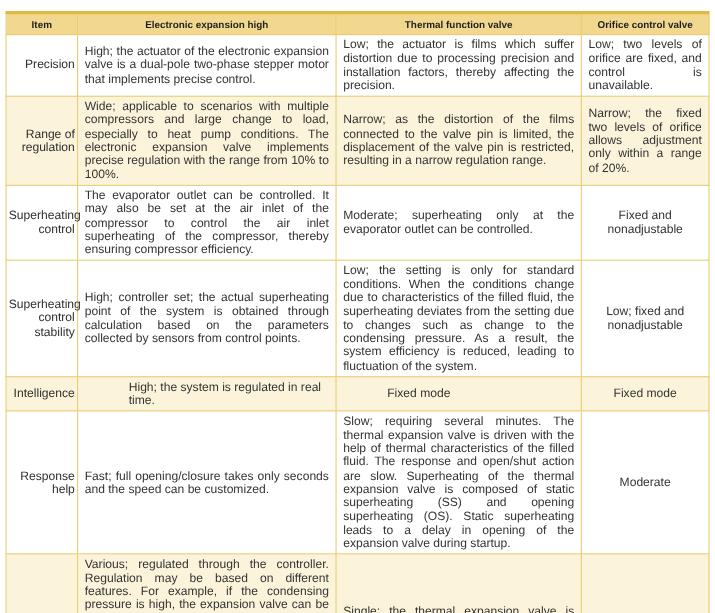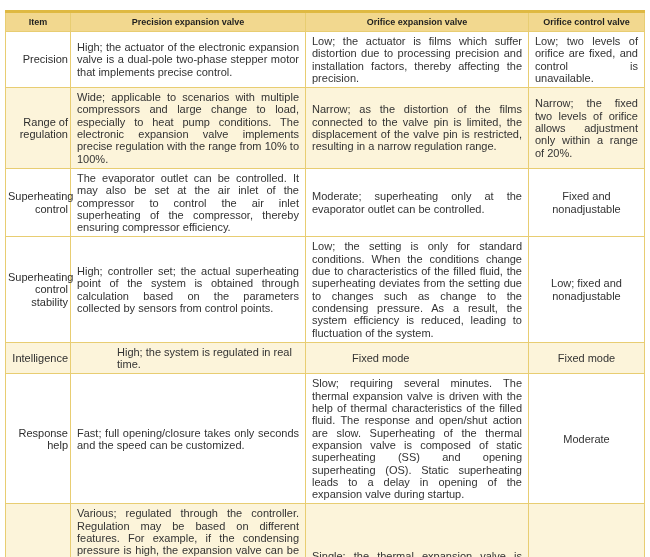--- a/index.html
+++ b/index.html
@@ -65,22 +65,22 @@
   <table class="cmp">
     <colgroup>
       <col class="c-item">
         <col class="c-elec">
         <col class="c-therm">
         <col class="c-orif">
     </colgroup>
     <thead>
       <tr>
         <th>Item</th>
-        <th>Precision expansion valve</th>
-        <th>Orifice expansion valve</th>
+        <th>Electronic expansion high</th>
+        <th>Thermal function valve</th>
         <th>Orifice control valve</th>
       </tr>
     </thead>
     <tbody>
       <tr class="r0">
         <td class="item">Precision</td>
         <td class="jt">High; the actuator of the electronic expansion valve is a dual-pole two-phase stepper motor that implements precise control.</td>
         <td class="jt">Low; the actuator is films which suffer distortion due to processing precision and installation factors, thereby affecting the precision.</td>
         <td class="jt">Low; two levels of orifice are fixed, and control is unavailable.</td>
       </tr>

